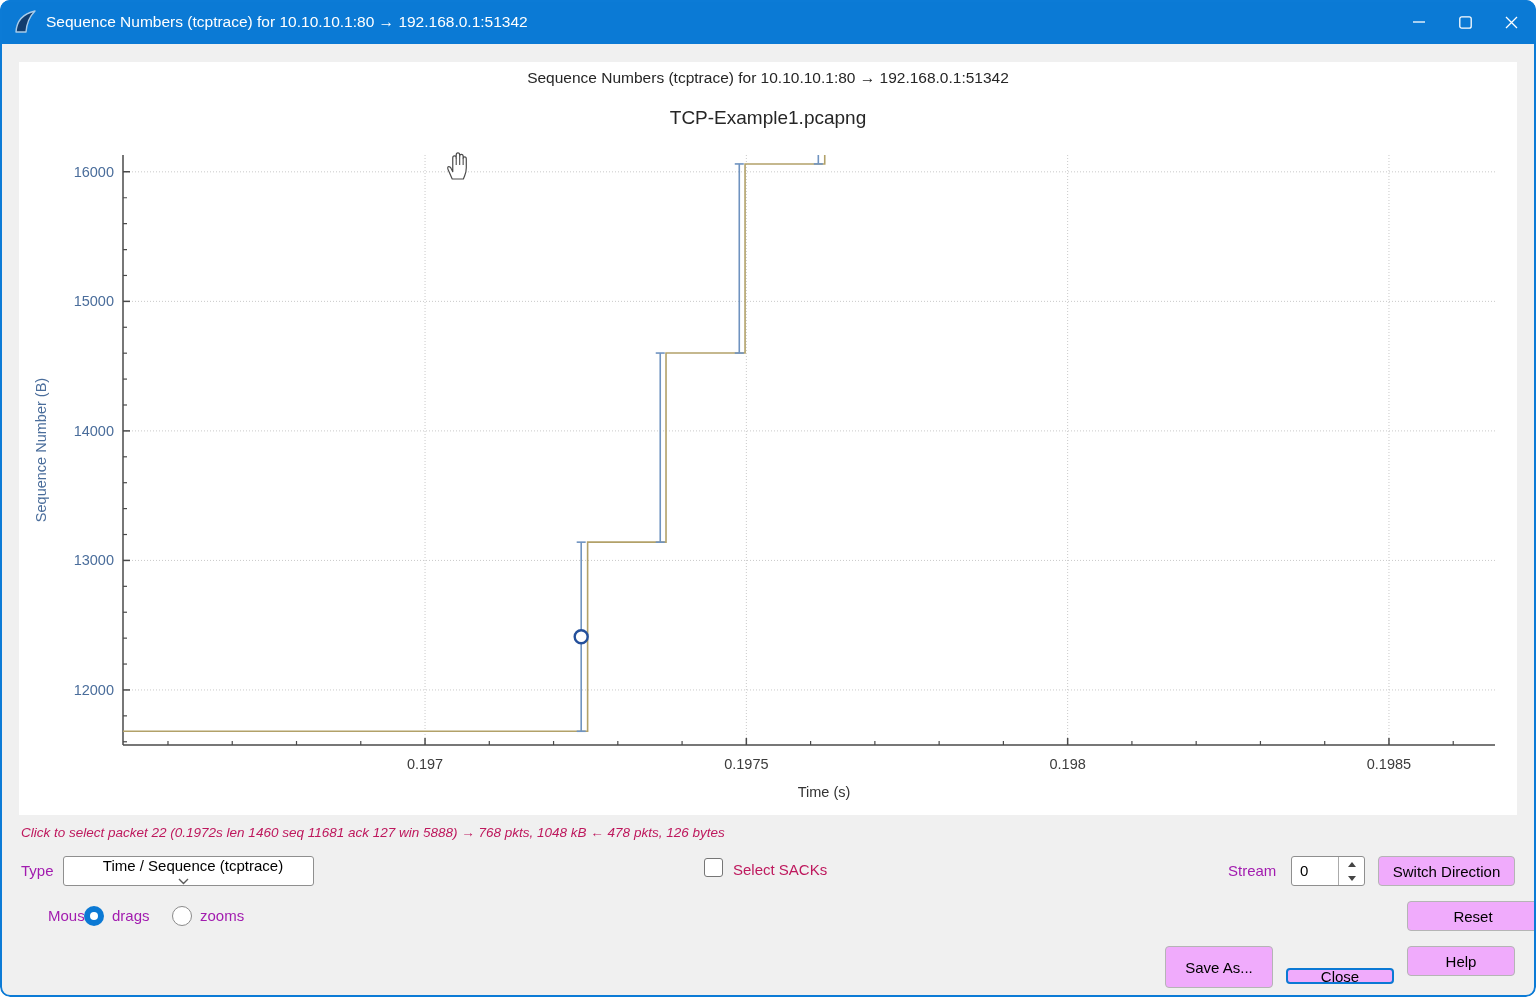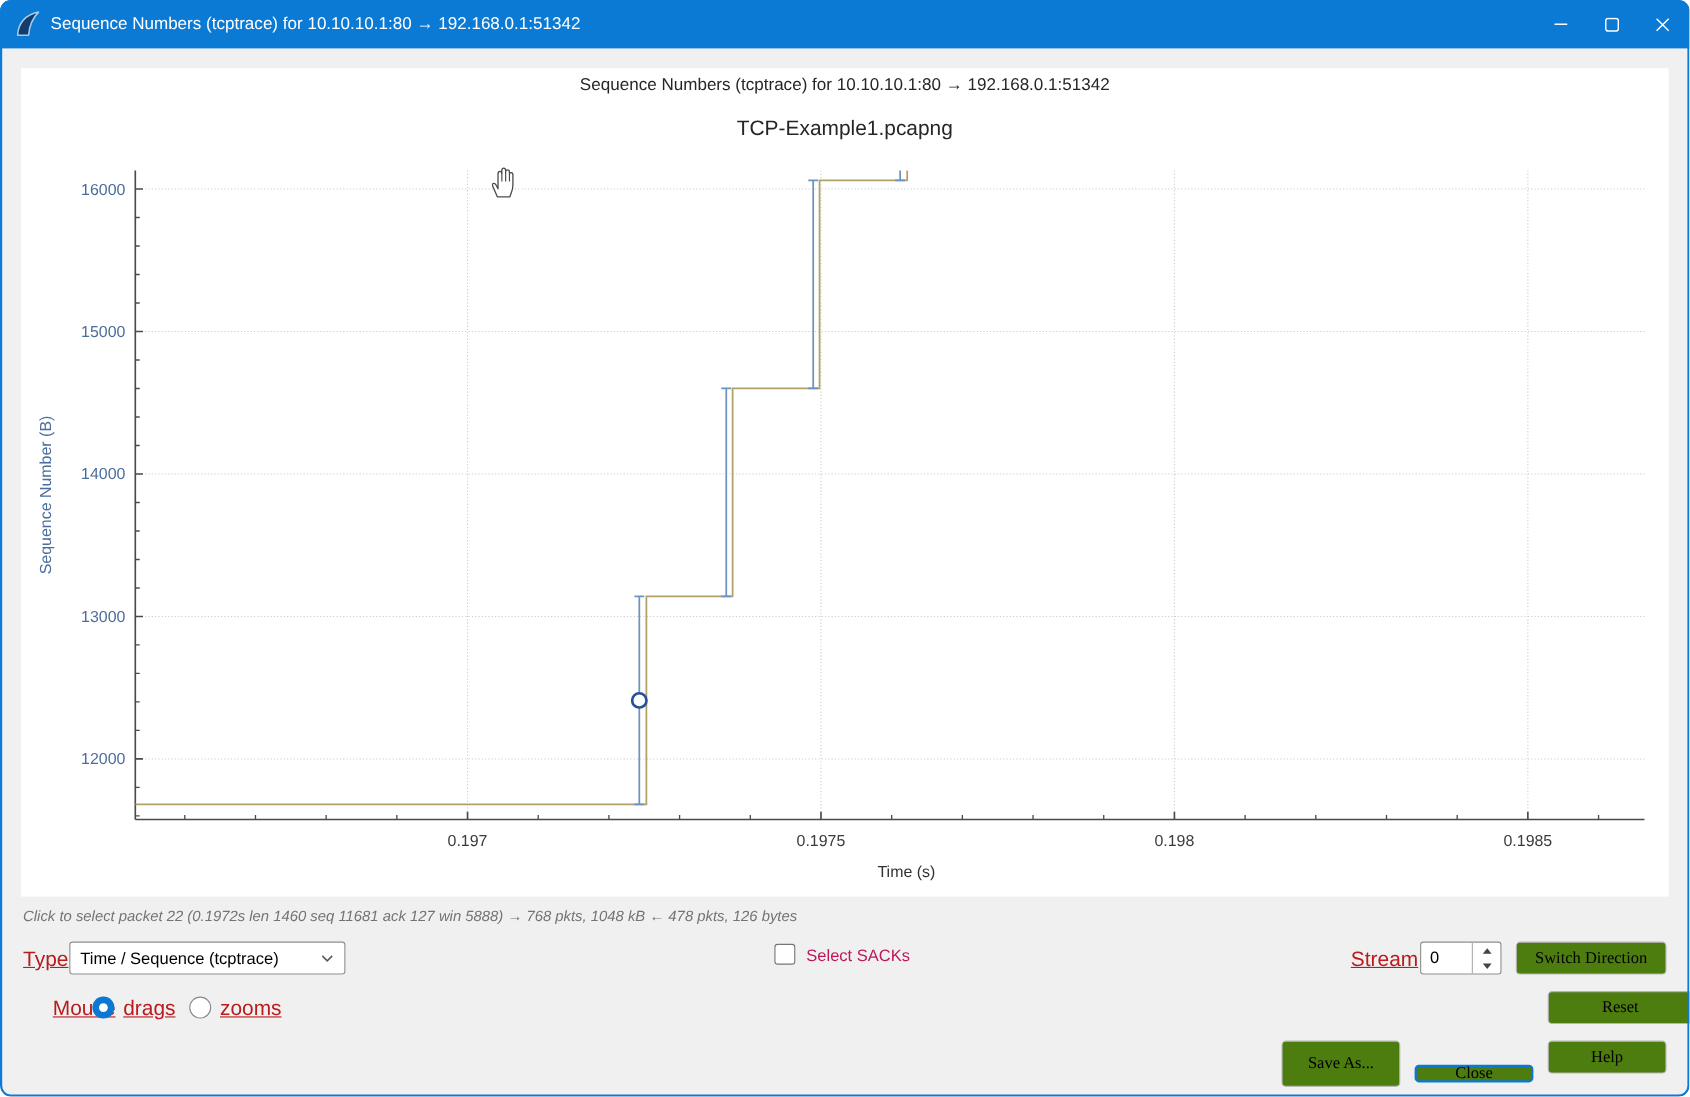--- a/index.html
+++ b/index.html
@@ -14,39 +14,39 @@
   .caption-btns{position:absolute;right:2px;top:0;height:44px;display:flex;}
   .cap-btn{width:46px;height:44px;display:flex;align-items:center;justify-content:center;}
 
   
   .plot-widget{position:absolute;left:19px;top:62px;width:1498px;height:753px;background:#ffffff;}
   .chart-title{position:absolute;left:19px;top:69px;width:1498px;text-align:center;font-size:15.5px;color:#262626;}
   .chart-subtitle{position:absolute;left:19px;top:107px;width:1498px;text-align:center;font-size:19px;color:#262626;}
   #plot-svg{position:absolute;left:19px;top:62px;}
   .hand-cursor{position:absolute;left:443px;top:150px;width:26px;height:32px;z-index:20;}
 
-  .status-line{position:absolute;left:21px;top:825px;font-size:13.5px;font-style:italic;color:#737373;white-space:nowrap;}
+  .status-line{position:absolute;left:21px;top:825px;font-size:13.5px;font-style:italic;color:#be185d;white-space:nowrap;}
 
   
-  .ctl-label{position:absolute;font-size:19px;color:#b91c1c;text-decoration:underline;}
-  .combo{position:absolute;left:63px;top:856px;width:251px;height:30px;background:#fff;border:1px solid #8f8f8f;border-radius:3px;box-sizing:border-box;display:flex;align-items:center;}
+  .ctl-label{position:absolute;font-size:15px;color:#a21caf;}
+  .combo{position:absolute;left:63px;top:856px;width:251px;height:30px;background:#fff;border:1px solid #8f8f8f;border-radius:3px;box-sizing:border-box;display:flex;align-items:center;flex-direction:column;}
   .combo .combo-text{font-size:15px;color:#000;padding-left:9px;flex:1;}
   .combo .chev{margin-right:10px;}
 
   .checkbox{position:absolute;left:704px;top:858px;width:19px;height:19px;background:#fff;border:1px solid #767676;border-radius:3px;box-sizing:border-box;}
   .cb-label{position:absolute;left:733px;top:861px;font-size:15px;color:#be185d;}
 
   .spinbox{position:absolute;left:1291px;top:856px;width:74px;height:30px;background:#fff;border:1px solid #8f8f8f;border-radius:3px;box-sizing:border-box;display:flex;}
   .spin-val{flex:1;font-size:15px;color:#000;padding:5px 0 0 8px;}
   .spin-btns{width:25px;border-left:1px solid #ababab;display:flex;flex-direction:column;}
   .spin-up,.spin-down{flex:1;display:flex;align-items:center;justify-content:center;}
   .tri-up{width:0;height:0;border-left:4px solid transparent;border-right:4px solid transparent;border-bottom:5px solid #444;}
   .tri-down{width:0;height:0;border-left:4px solid transparent;border-right:4px solid transparent;border-top:5px solid #444;}
 
-  .btn{position:absolute;background:#4d7c0f;border:1px solid #b5b5b5;border-radius:4px;font-size:15px;color:#000;display:flex;align-items:center;justify-content:center;box-sizing:border-box;font-family:Liberation Serif, serif;}
+  .btn{position:absolute;background:#f0abfc;border:1px solid #b5b5b5;border-radius:4px;font-size:15px;color:#000;display:flex;align-items:center;justify-content:center;box-sizing:border-box;}
   .btn.default{border:2px solid #0b79d4;}
 
   .radio{position:absolute;width:20px;height:20px;border-radius:50%;box-sizing:border-box;}
   .radio.sel{background:#0b79d4;}
   .radio.sel::after{content:"";position:absolute;left:6px;top:6px;width:8px;height:8px;border-radius:50%;background:#fff;}
   .radio.unsel{background:#fff;border:1.5px solid #8a8a8a;}
 </style>
 </head>
 <body>
 

